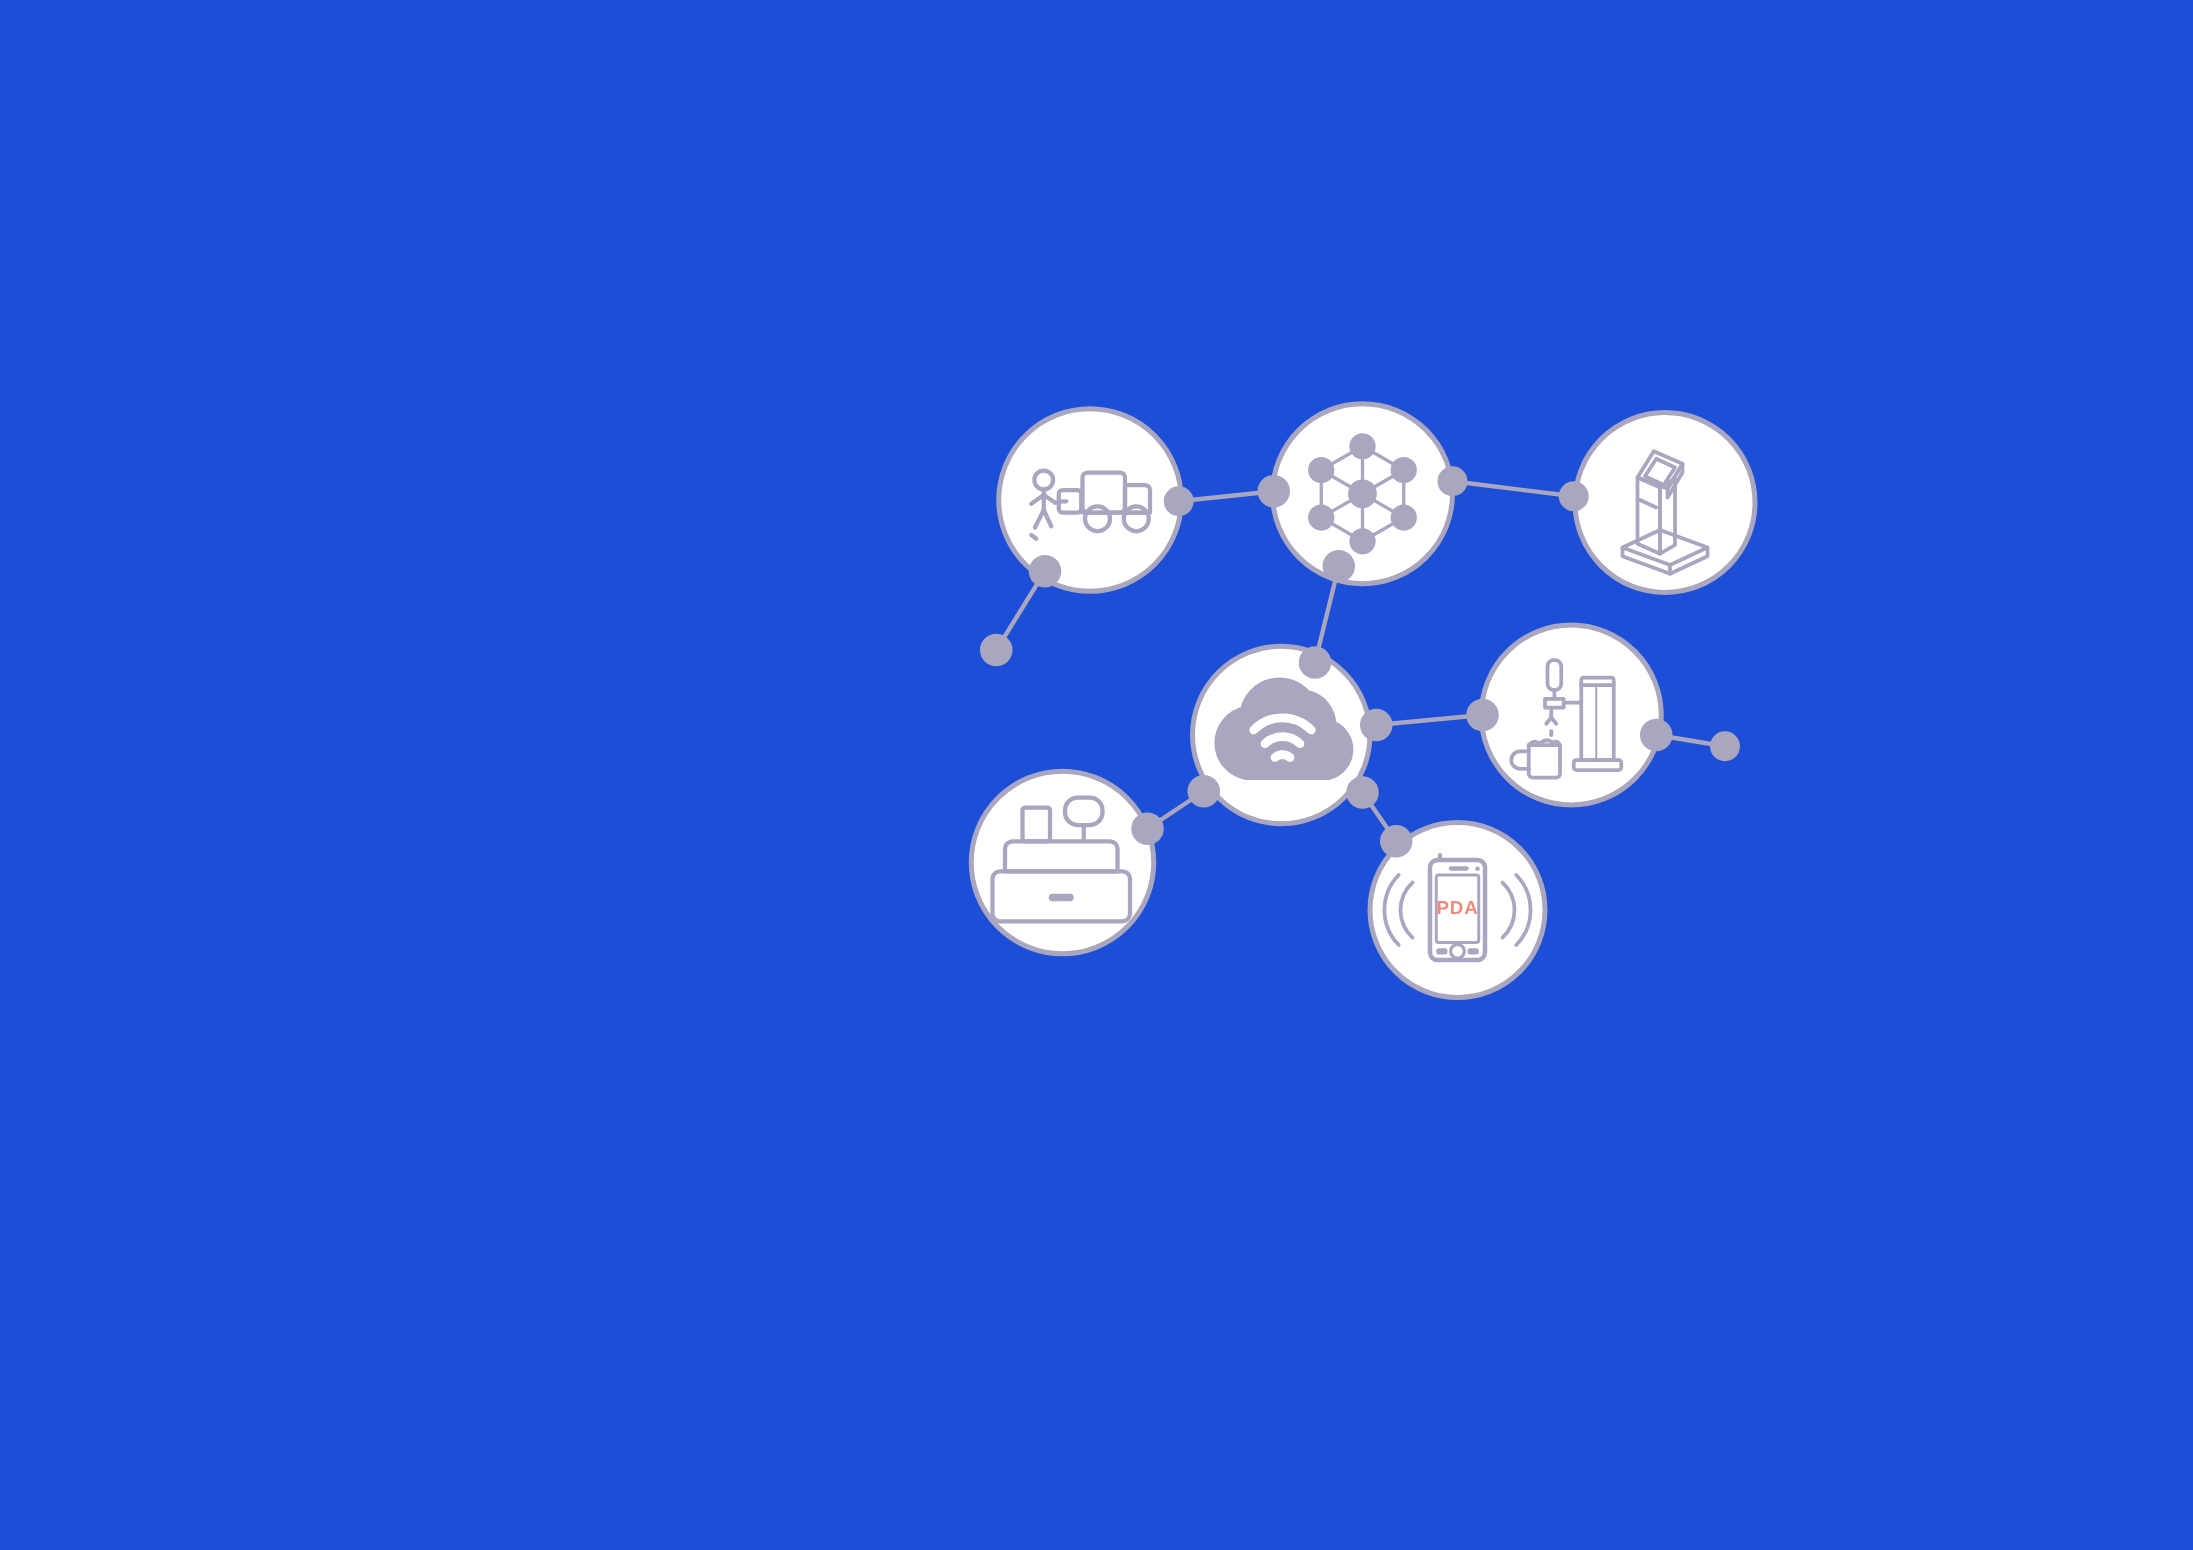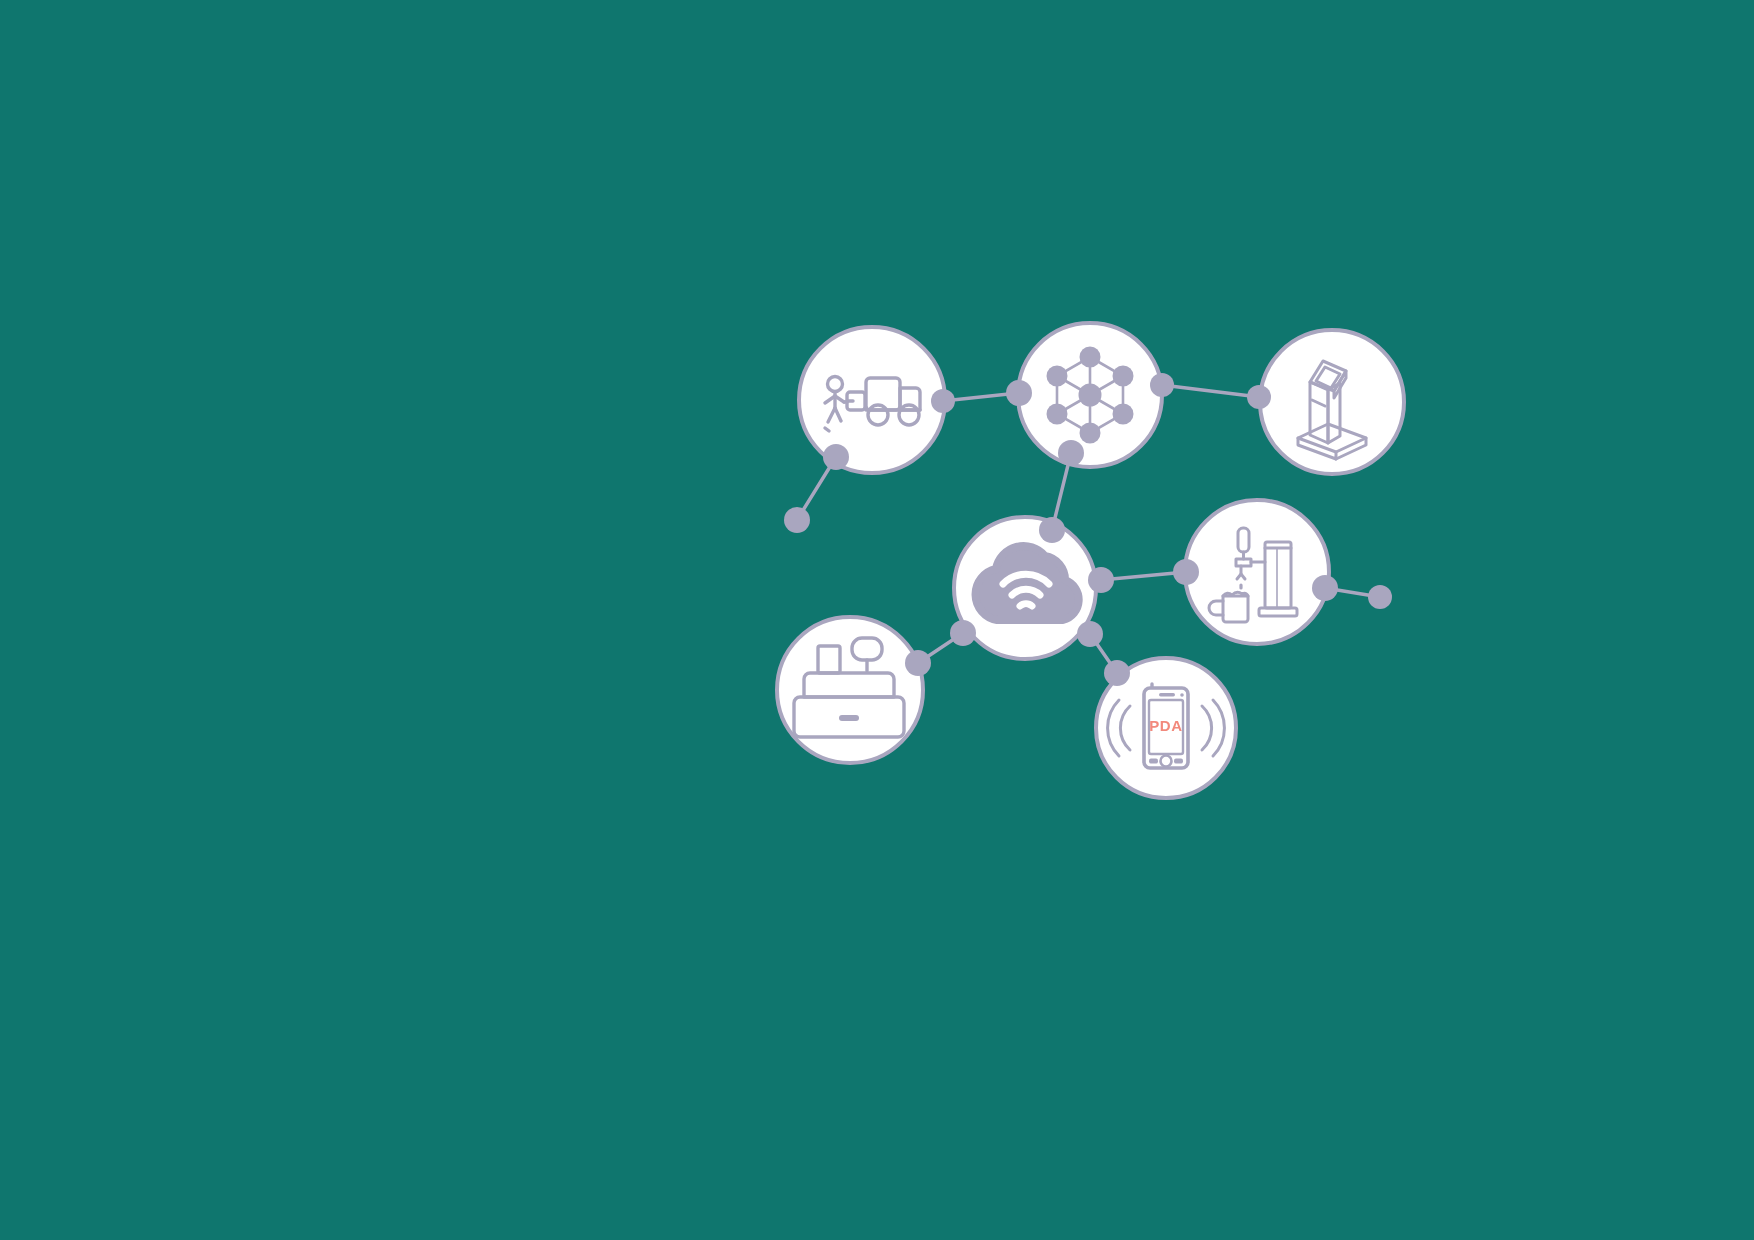--- a/index.html
+++ b/index.html
@@ -11,21 +11,21 @@
   body {
     width: 1754px;
     height: 1240px;
     overflow: hidden;
     font-family: "Liberation Sans", sans-serif;
   }
   #canvas-root {
     position: relative;
     width: 1754px;
     height: 1240px;
-    background: #0f766e;
+    background: #1d4ed8;
   }
   #network-svg {
     position: absolute;
     left: 0;
     top: 0;
     width: 1754px;
     height: 1240px;
     display: block;
   }
   .pda-label {

